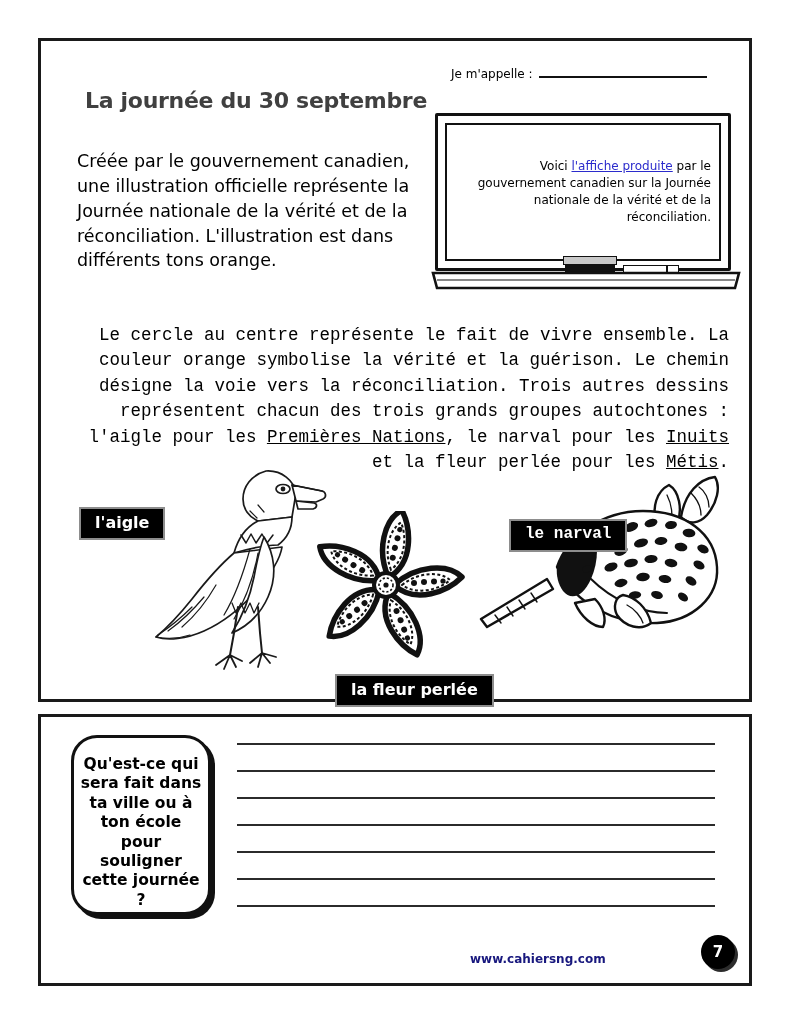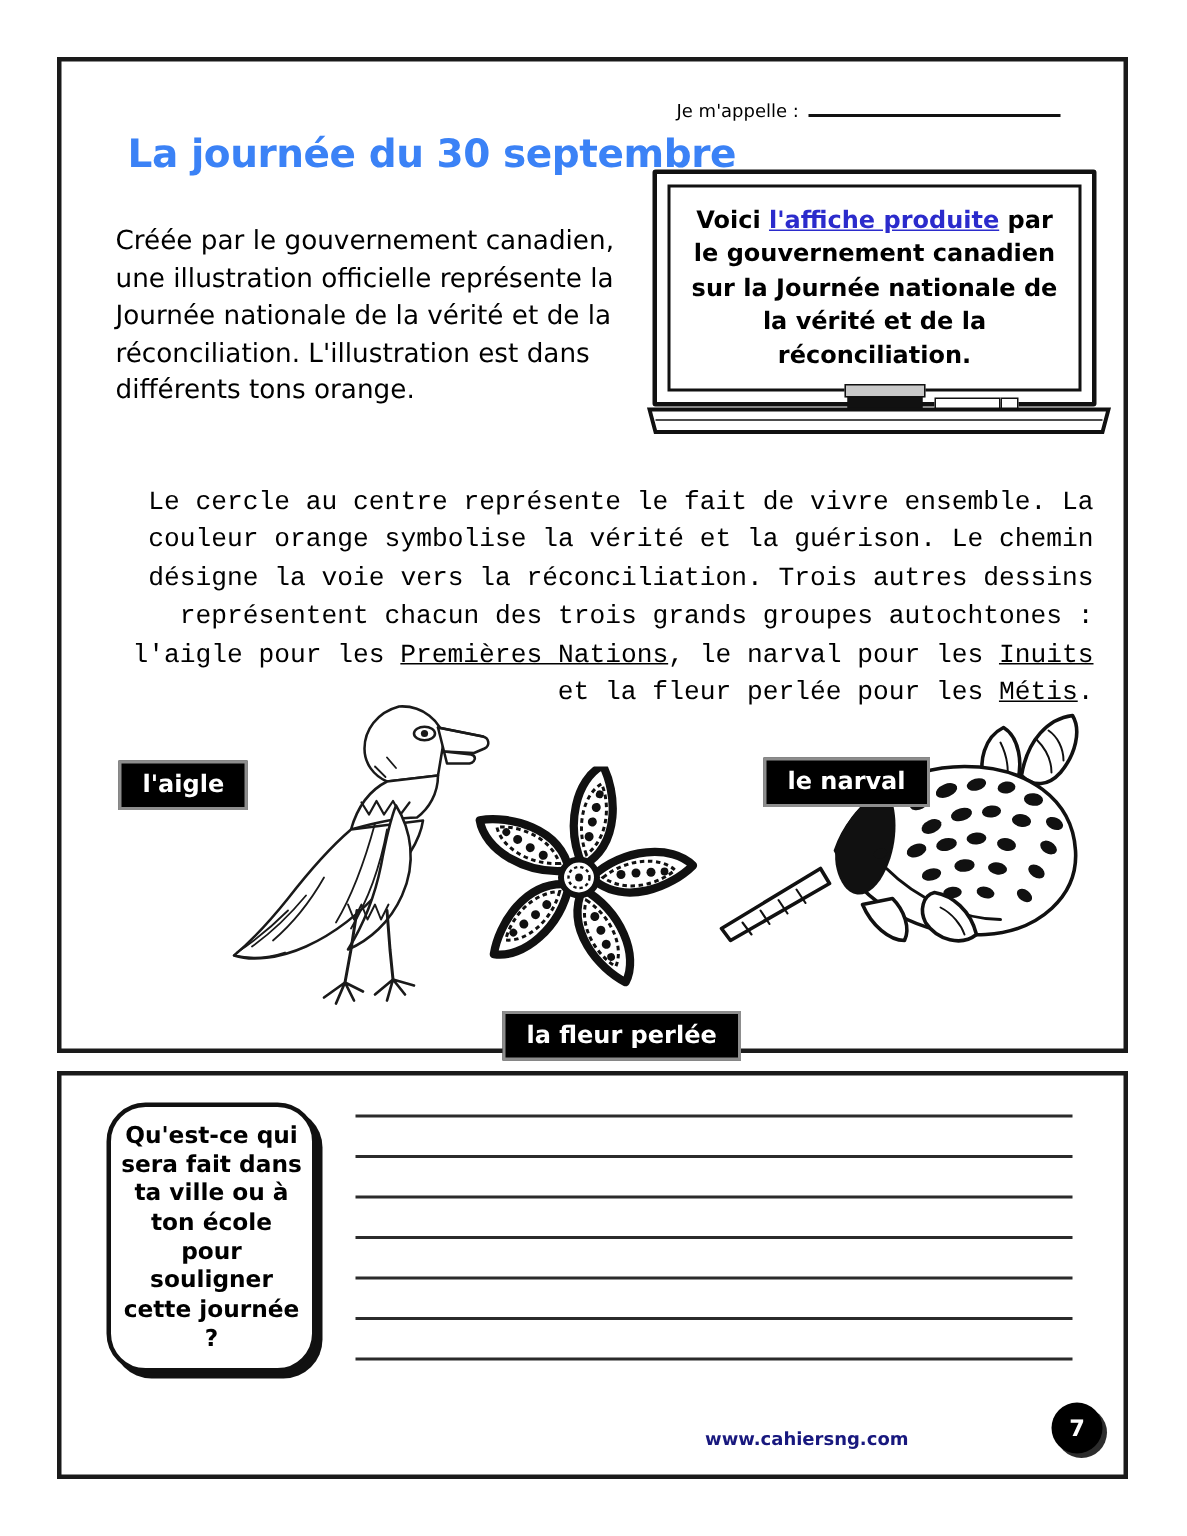--- a/index.html
+++ b/index.html
@@ -46,24 +46,24 @@
     background: #ffffff;
   }
 
   
   .title {
     position: absolute;
     left: 44px;
     top: 47px;
     font-family: "DejaVu Sans", sans-serif;
     font-weight: bold;
-    font-size: 26px;
+    font-size: 22px;
     letter-spacing: -0.3px;
     white-space: nowrap;
-    color: #3b82f6;
+    color: #404040;
   }
 
   
   .name-row {
     position: absolute;
     left: 410px;
     top: 26px;
     display: flex;
     align-items: flex-end;
     gap: 6px;
@@ -118,25 +118,24 @@
     bottom: 7px;
     border: 2px solid #111;
     box-sizing: border-box;
     background: #fff;
     display: flex;
     align-items: center;
     justify-content: center;
   }
   .board-text {
     font-family: "DejaVu Sans", sans-serif;
-    font-size: 16px;
+    font-size: 12px;
     line-height: 1.4;
-    text-align: center;
+    text-align: right;
     padding: 0 8px;
-    font-weight: bold;
   }
   .board-link {
     color: #2b2bcc;
     text-decoration: underline;
   }
   
   .board-ledge {
     position: absolute;
     left: 0;
     top: 158px;
@@ -218,42 +217,42 @@
     border: 2px solid #8d8d8d;
     font-family: "DejaVu Sans", sans-serif;
     font-weight: bold;
     font-size: 16px;
     padding: 5px 14px 6px 14px;
     box-sizing: border-box;
     white-space: nowrap;
     line-height: 1.1;
   }
   .chip-aigle   { left: 38px;  top: 58px; }
-  .chip-narval  { left: 468px; top: 56px; }
+  .chip-narval  { left: 468px; top: 70px; font-family: Liberation Mono, monospace; }
   .chip-fleur   { left: 262px; top: 225px; margin-left: 32px; }
 
   .art { position: absolute; }
   .art-eagle  { left: 105px; top: 8px;  width: 200px; height: 220px; }
   .art-flower { left: 265px; top: 62px; width: 160px; height: 145px; }
   .art-narwhal{ left: 430px; top: 22px; width: 265px; height: 180px; }
 
   
   .q-bubble {
     position: absolute;
     left: 30px;
     top: 18px;
     width: 140px;
     height: 180px;
     border: 3.5px solid #111;
     border-radius: 26px;
     box-sizing: border-box;
     background: #fff;
     box-shadow: 4px 4px 0 0 #111;
     display: flex;
-    align-items: center;
+    align-items: flex-end;
     justify-content: center;
     text-align: center;
   }
   .q-text {
     font-family: "DejaVu Sans", sans-serif;
     font-weight: bold;
     font-size: 15.5px;
     line-height: 1.25;
     padding: 2px 4px;
   }

